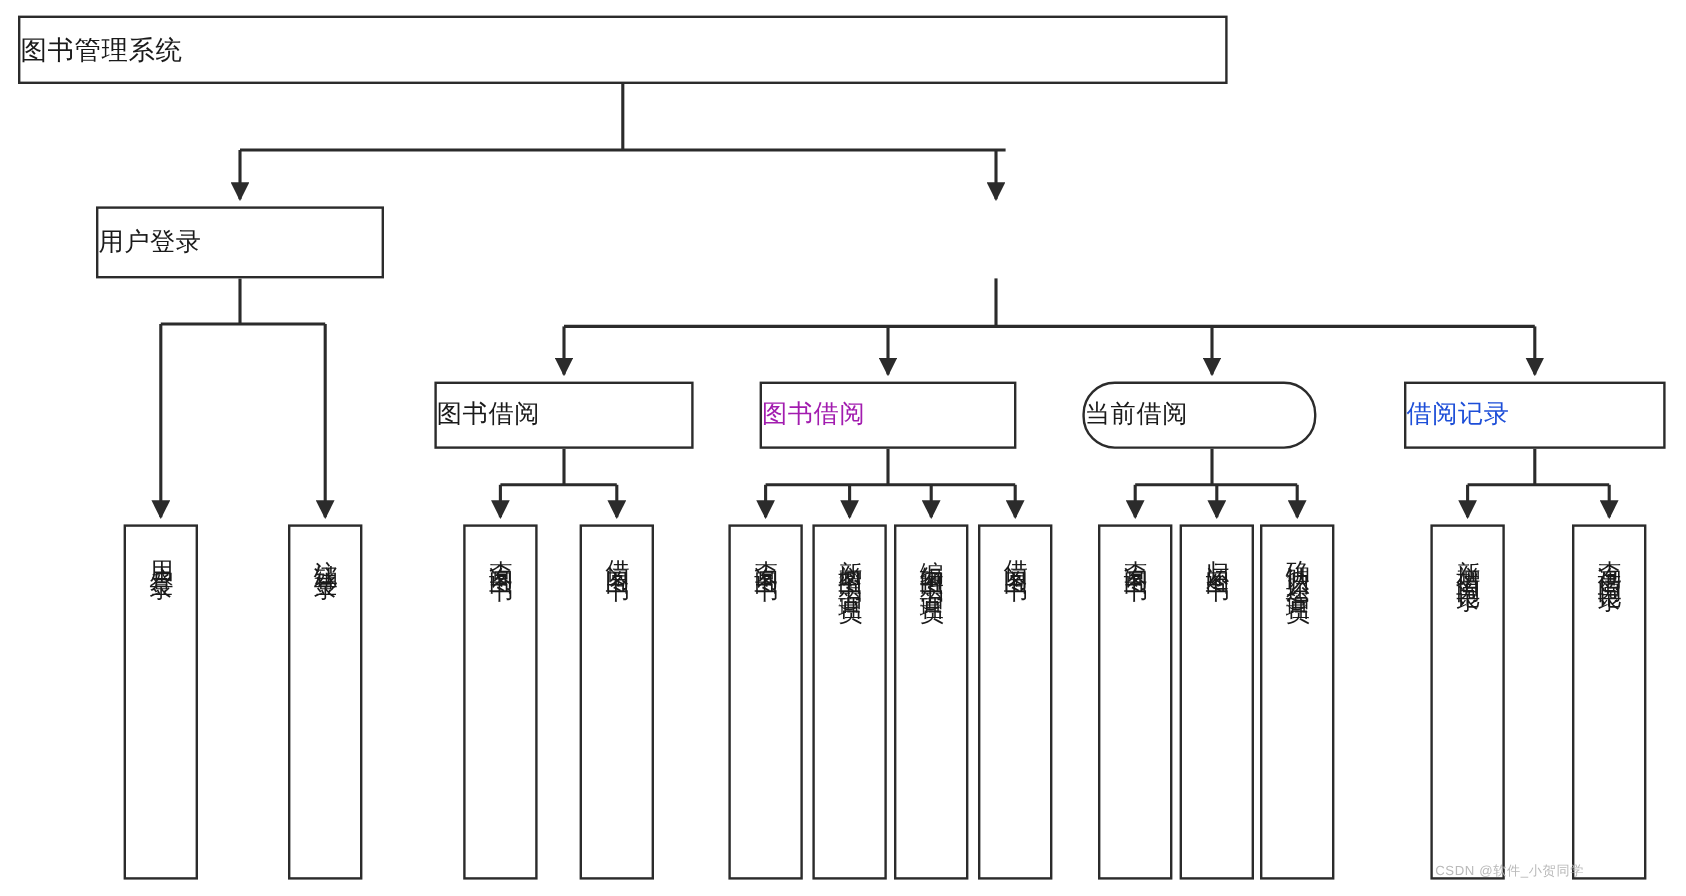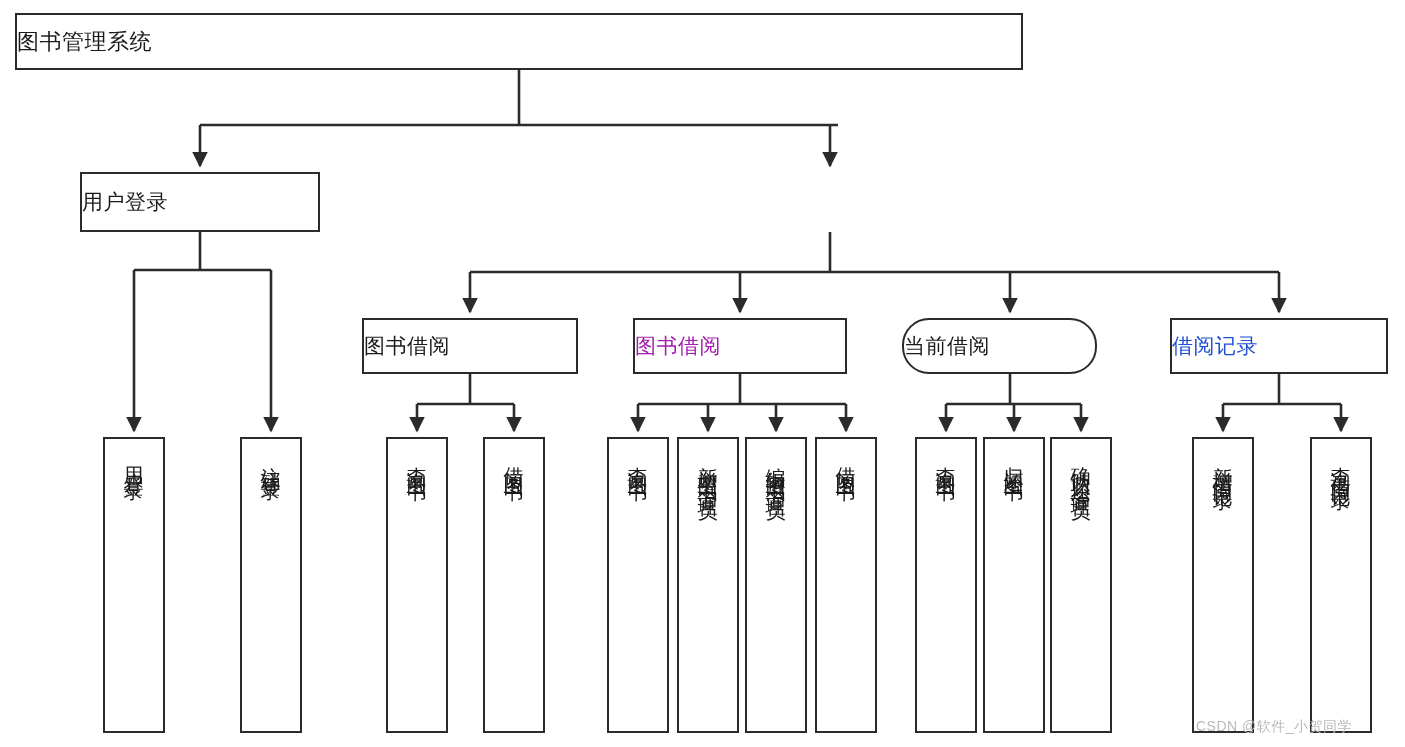--- a/index.html
+++ b/index.html
@@ -59,21 +59,21 @@
   .node.vert .node-label {
     writing-mode: vertical-rl;
     text-orientation: upright;
     font-size: 20px;
     line-height: 1.0;
     letter-spacing: 5px;
     white-space: nowrap;
   }
   .watermark {
     position: absolute;
-    font-size: 14px;
+    font-size: 11px;
     color: #b9b9b9;
     white-space: nowrap;
     letter-spacing: 0.5px;
   }
 </style>
 </head>
 <body>
 
 <div id="canvas" style="background: rgb(255, 255, 255);">
 

